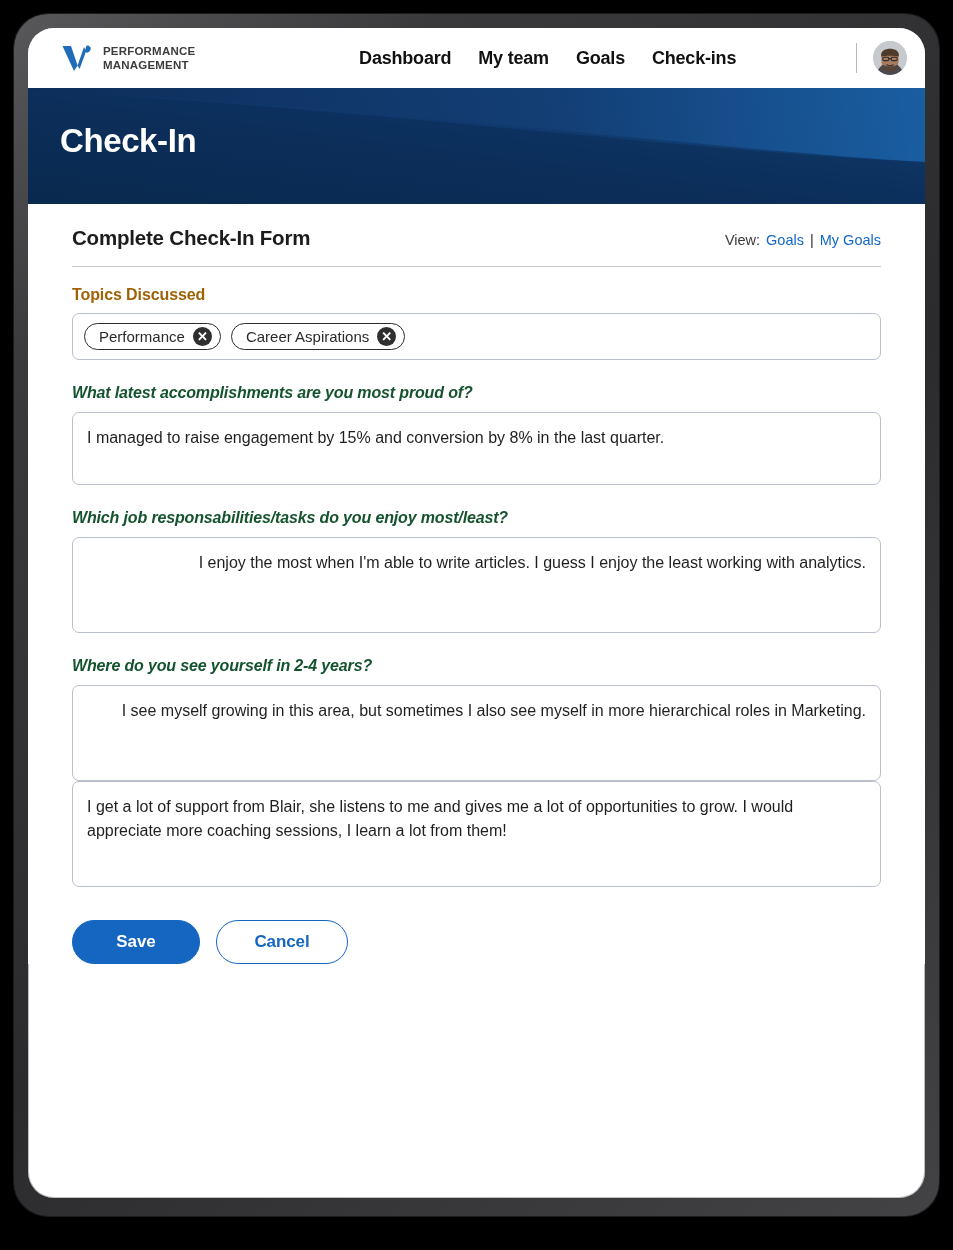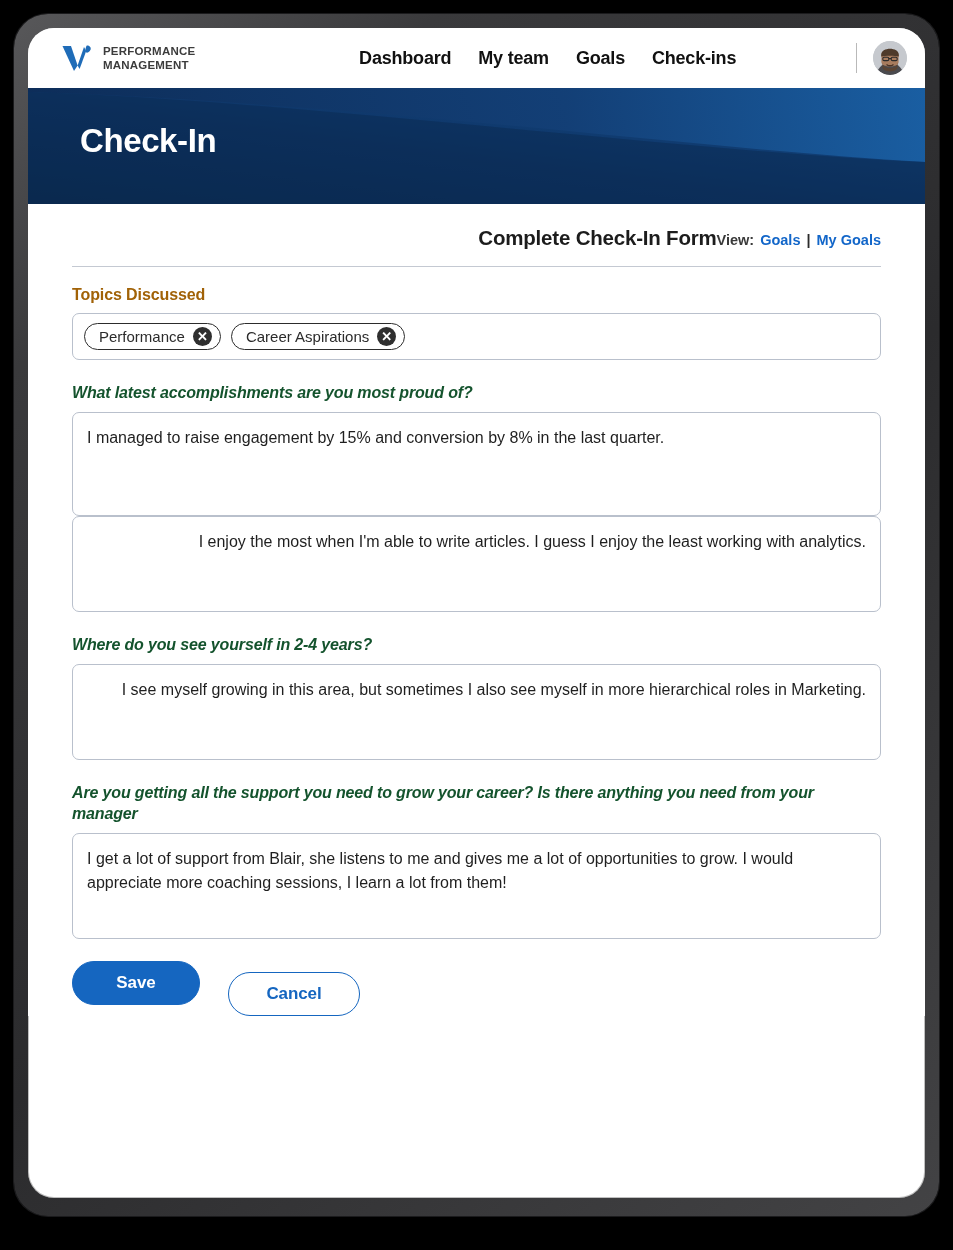--- a/index.html
+++ b/index.html
@@ -113,54 +113,53 @@
   }
   #banner-wave {
     position: absolute;
     inset: 0;
     width: 100%;
     height: 100%;
     display: block;
   }
   #banner-title {
     position: absolute;
-    left: 52px;
+    left: 32px;
     top: 34px;
     font-size: 33px;
     font-weight: bold;
     color: #ffffff;
     letter-spacing: -0.4px;
     z-index: 2;
   }
 
   
   #form-body {
     padding: 22px 44px 0 44px;
     box-sizing: border-box;
     background: #ffffff;
   }
   #form-header {
     display: flex;
     align-items: baseline;
-    justify-content: flex-end;
+    justify-content: space-between;
     padding-bottom: 16px;
     border-bottom: 1px solid #c4c9d2;
   }
   #form-title {
     font-size: 20.5px;
     font-weight: bold;
     color: #1c1c1c;
     letter-spacing: -0.2px;
   }
   #view-switch {
     display: flex;
     align-items: baseline;
     gap: 6px;
     font-size: 14.5px;
-    font-weight: bold;
   }
   #view-label { color: #3a3a3a; }
   .view-link {
     color: #1266c9;
     text-decoration: none;
   }
   #view-sep { color: #2b2b2b; }
 
   .section-label {
     font-size: 16px;
@@ -229,29 +228,29 @@
     padding: 13px 14px;
     font-family: "Liberation Sans", sans-serif;
     font-size: 16px;
     line-height: 1.48;
     color: #1f1f1f;
     background: #ffffff;
     resize: none;
     outline: none;
     display: block;
   }
-  .answer-box.h-tall { height: 104px; }
+  .answer-box.h-tall { height: 73px; }
   .answer-box.h-short { height: 96px; text-align: right; }
   .answer-box.h-last { height: 106px; }
 
   
   #form-actions {
     display: flex;
-    align-items: flex-start;
-    gap: 28px;
+    align-items: flex-end;
+    gap: 16px;
     margin: 22px 0 26px 0;
   }
   .btn {
     font-family: "Liberation Sans", sans-serif;
     font-size: 17px;
     font-weight: bold;
     border-radius: 999px;
     padding: 11px 0;
     cursor: pointer;
     letter-spacing: -0.1px;
@@ -360,26 +359,26 @@
         </span>
         <span class="chip">
           <span>Career Aspirations</span>
           <span class="chip-remove">✕</span>
         </span>
       </div>
 
       <div class="question-label">What latest accomplishments are you most proud of?</div>
       <textarea class="answer-box h-tall" placeholder="" style="">I managed to raise engagement by 15% and conversion by 8% in the last quarter.</textarea>
 
+      <div class="question-label">Which job responsabilities/tasks do you enjoy most/least?</div>
       <textarea class="answer-box h-short" placeholder="" style="">I enjoy the most when I'm able to write articles. I guess I enjoy the least working with analytics.</textarea>
 
       <div class="question-label">Where do you see yourself in 2-4 years?</div>
       <textarea class="answer-box h-short" placeholder="" style="">I see myself growing in this area, but sometimes I also see myself in more hierarchical roles in Marketing.</textarea>
 
-      <div class="question-label">Are you getting all the support you need to grow your career? Is there anything you need from your manager</div>
       <textarea class="answer-box h-last" placeholder="" style="">I get a lot of support from Blair, she listens to me and gives me a lot of opportunities to grow. I would appreciate more coaching sessions, I learn a lot from them!</textarea>
 
       <div id="form-actions">
         <button class="btn" id="save-button">Save</button>
         <button class="btn" id="cancel-button">Cancel</button>
       </div>
 
     </div>
   </div>
 </div>

